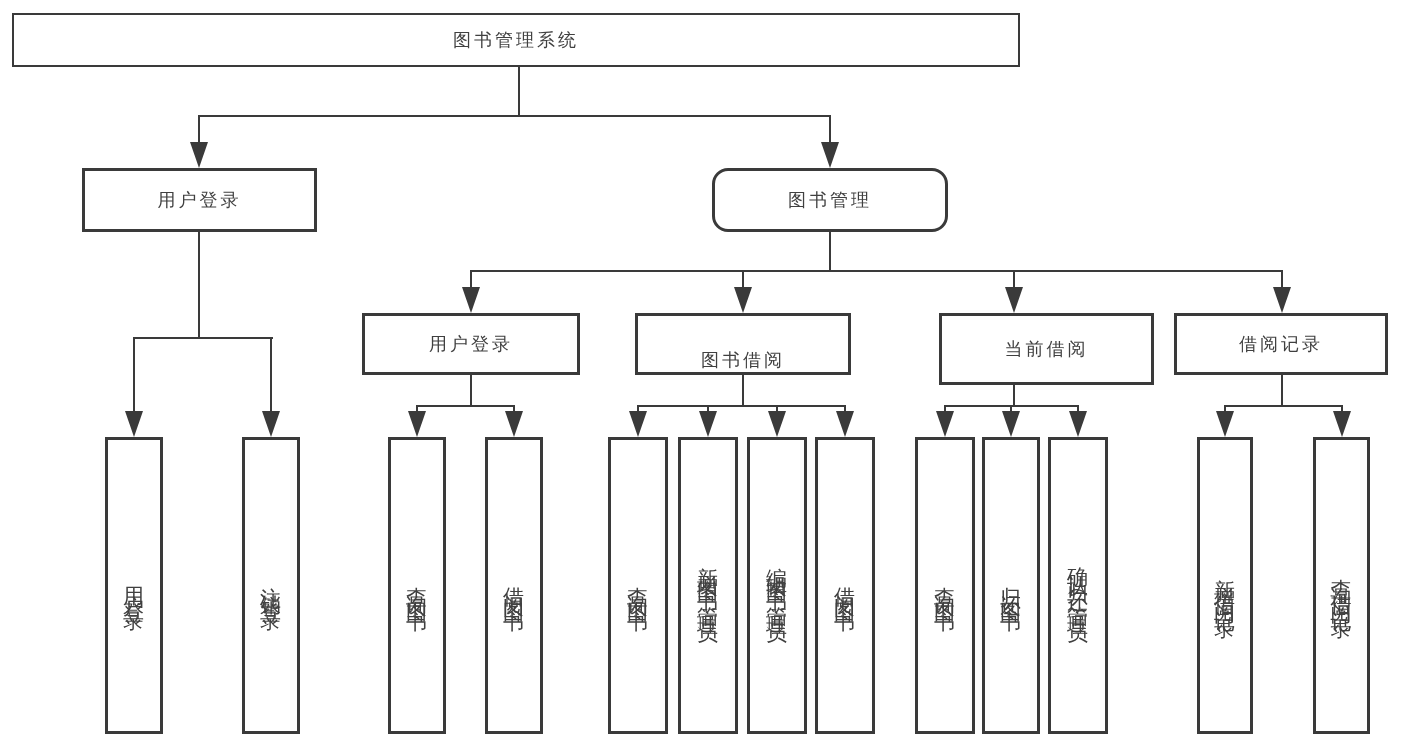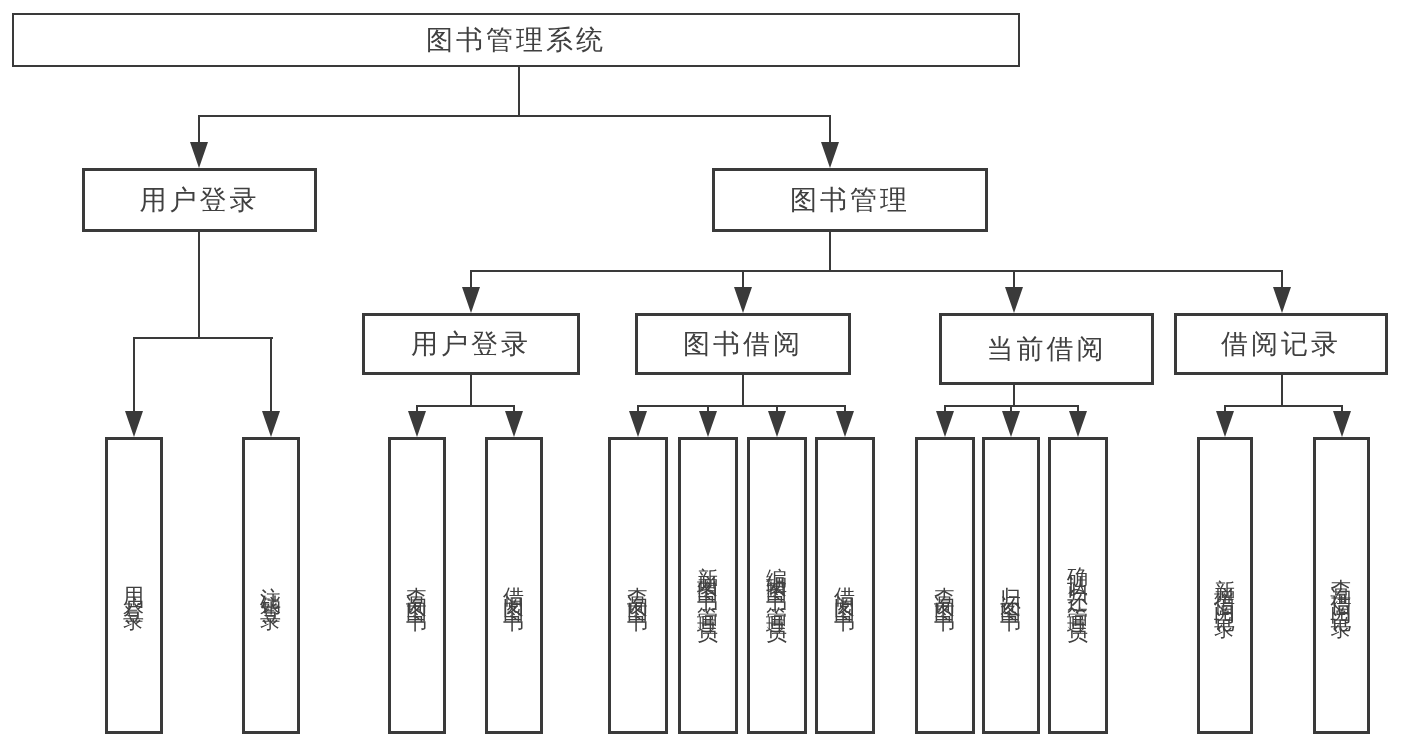--- a/index.html
+++ b/index.html
@@ -17,21 +17,21 @@
     border-right:9px solid transparent;
     border-top:26px solid #3a3a3a;
   }
   .box{
     position:absolute;background:#ffffff;
     border:3px solid #3a3a3a;box-sizing:border-box;
     display:flex;align-items:center;justify-content:center;
     color:#404040;z-index:2;
   }
   .b2{border-width:2px;}
-  .hbox{font-size:27px;letter-spacing:3px;white-space:nowrap;}
+  .hbox{font-size:18px;letter-spacing:3px;white-space:nowrap;}
   .vbox{
     writing-mode:vertical-rl;text-orientation:mixed;
     font-size:21px;letter-spacing:8px;line-height:1.0;
   }
   .watermark{
     position:absolute;right:12px;bottom:5px;
     font-size:21px;color:#b3b6bb;letter-spacing:1px;
     z-index:5;white-space:nowrap;
   }
 </style>
@@ -99,28 +99,28 @@
   <div class="line" style="left:1341px;top:405px;width:2px;height:11px;"></div>
   <div class="arr" style="left:1333px;top:411px;"></div>
 
   <div class="box b2 hbox" style="left:12px;top:13px;width:1008px;height:54px;">
     <span>图书管理系统</span>
   </div>
 
   <div class="box hbox" style="left:82px;top:168px;width:235px;height:64px;">
     <span>用户登录</span>
   </div>
-  <div class="box hbox" style="left:712px;top:168px;width:276px;height:64px;">
+  <div class="box hbox" style="left:712px;top:168px;width:236px;height:64px;border-radius:16px;">
     <span>图书管理</span>
   </div>
 
   <div class="box hbox" style="left:362px;top:313px;width:218px;height:62px;">
     <span>用户登录</span>
   </div>
-  <div class="box hbox" style="left:635px;top:313px;width:216px;height:62px;">
+  <div class="box hbox" style="left:635px;top:313px;width:216px;height:62px;align-items:flex-end;">
     <span>图书借阅</span>
   </div>
   <div class="box hbox" style="left:939px;top:313px;width:215px;height:72px;text-align:right;">
     <span>当前借阅</span>
   </div>
   <div class="box hbox" style="left:1174px;top:313px;width:214px;height:62px;">
     <span>借阅记录</span>
   </div>
 
   <div class="box vbox" style="left:105px;top:437px;width:58px;height:297px;">

